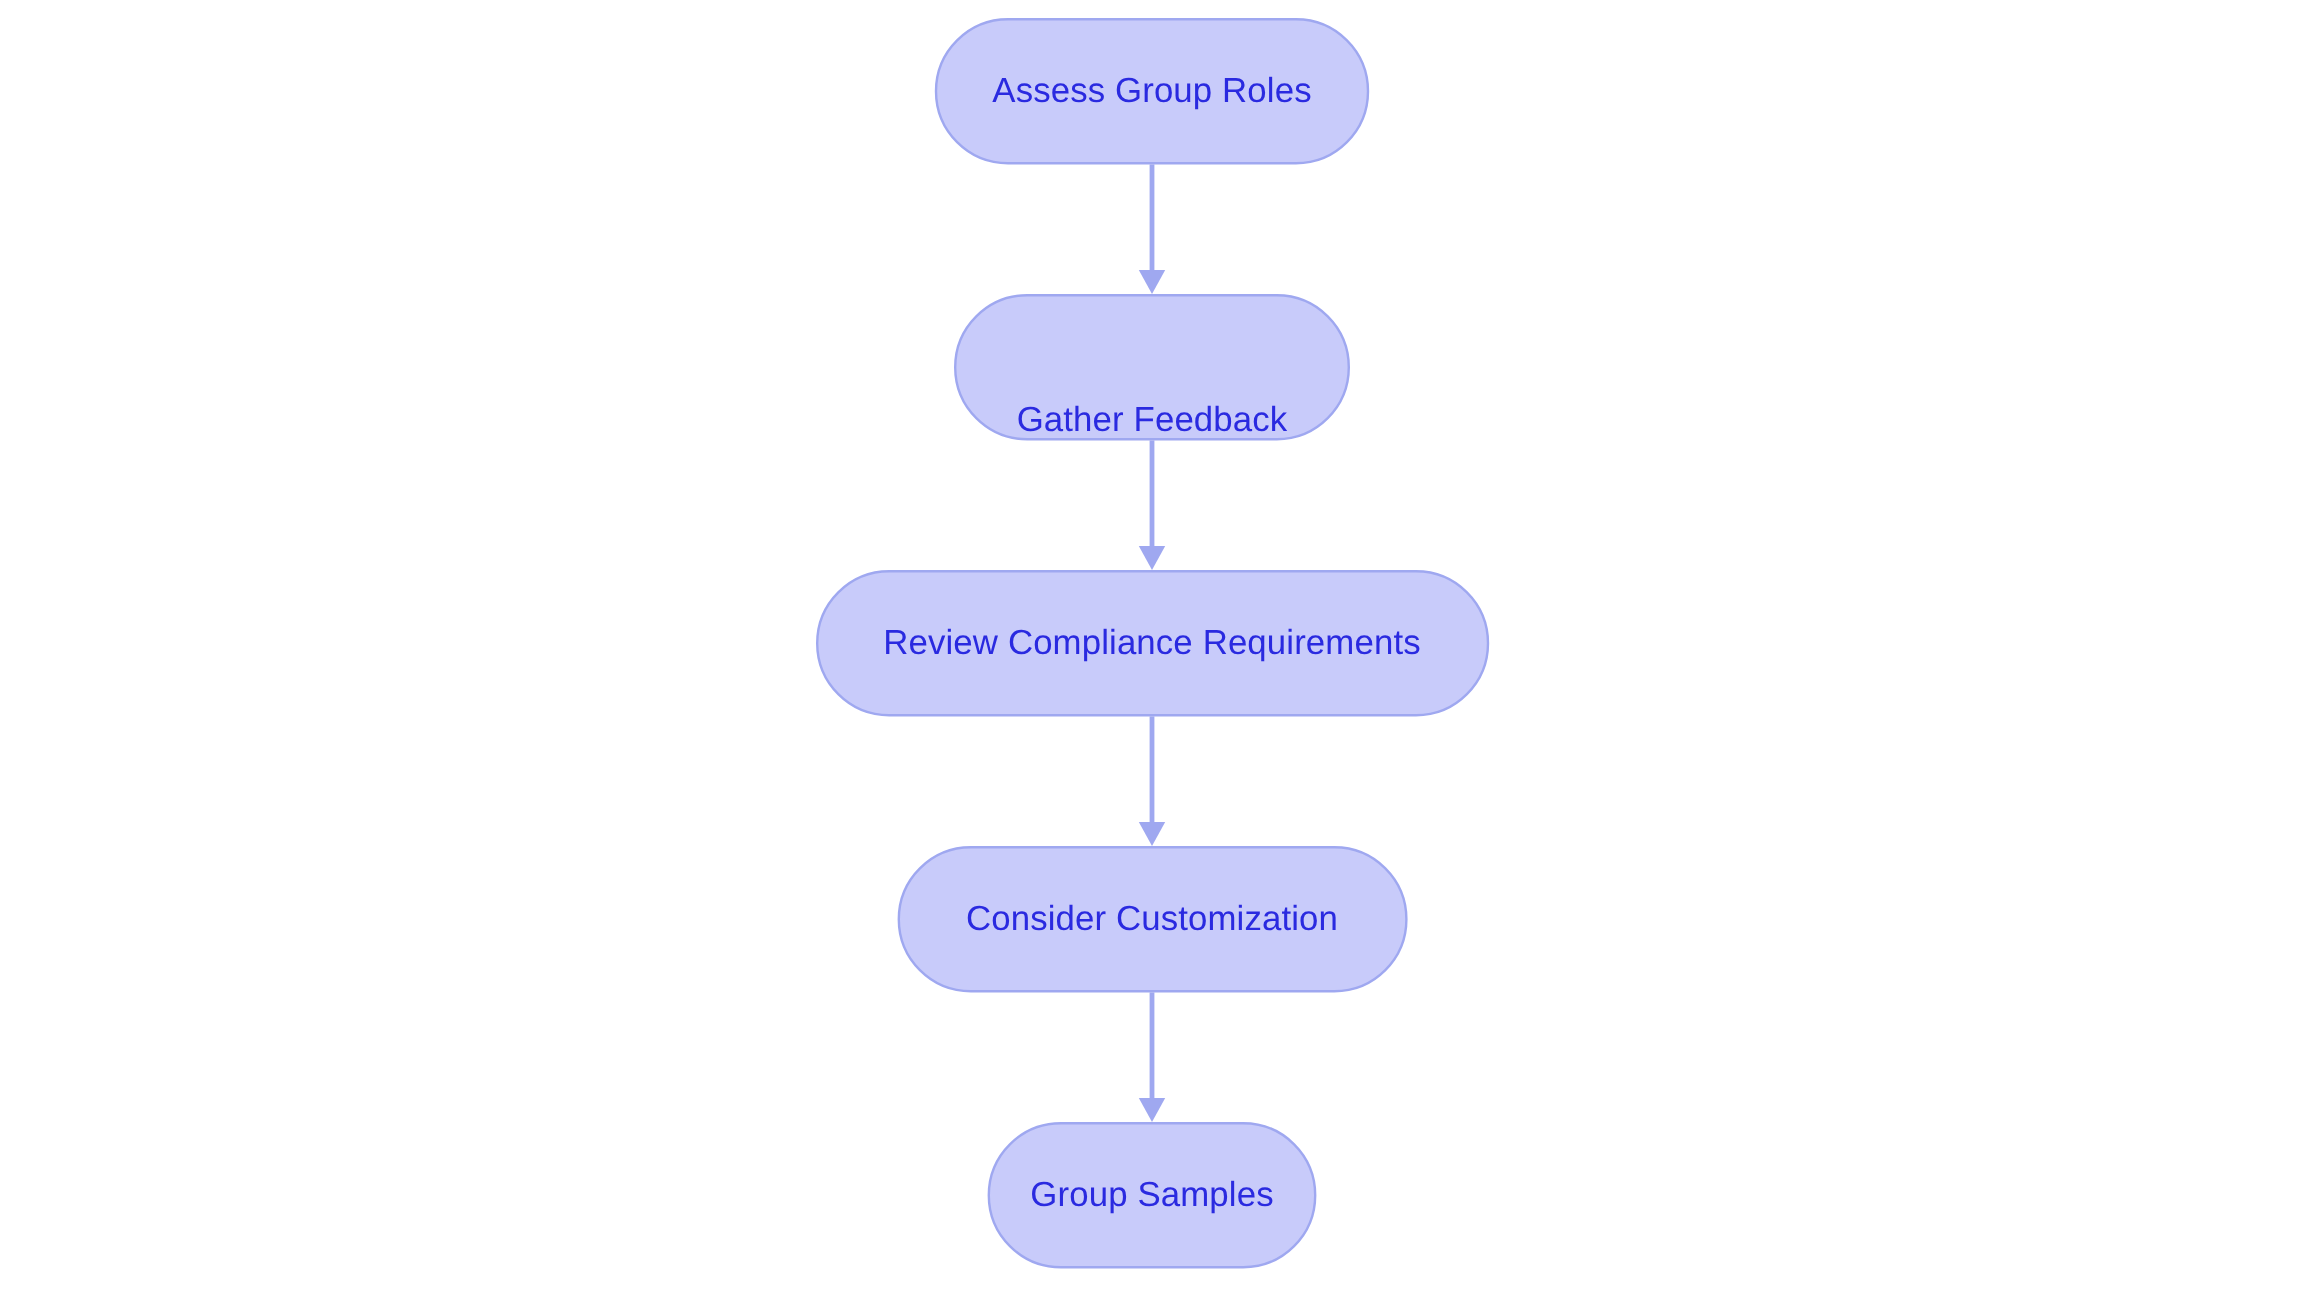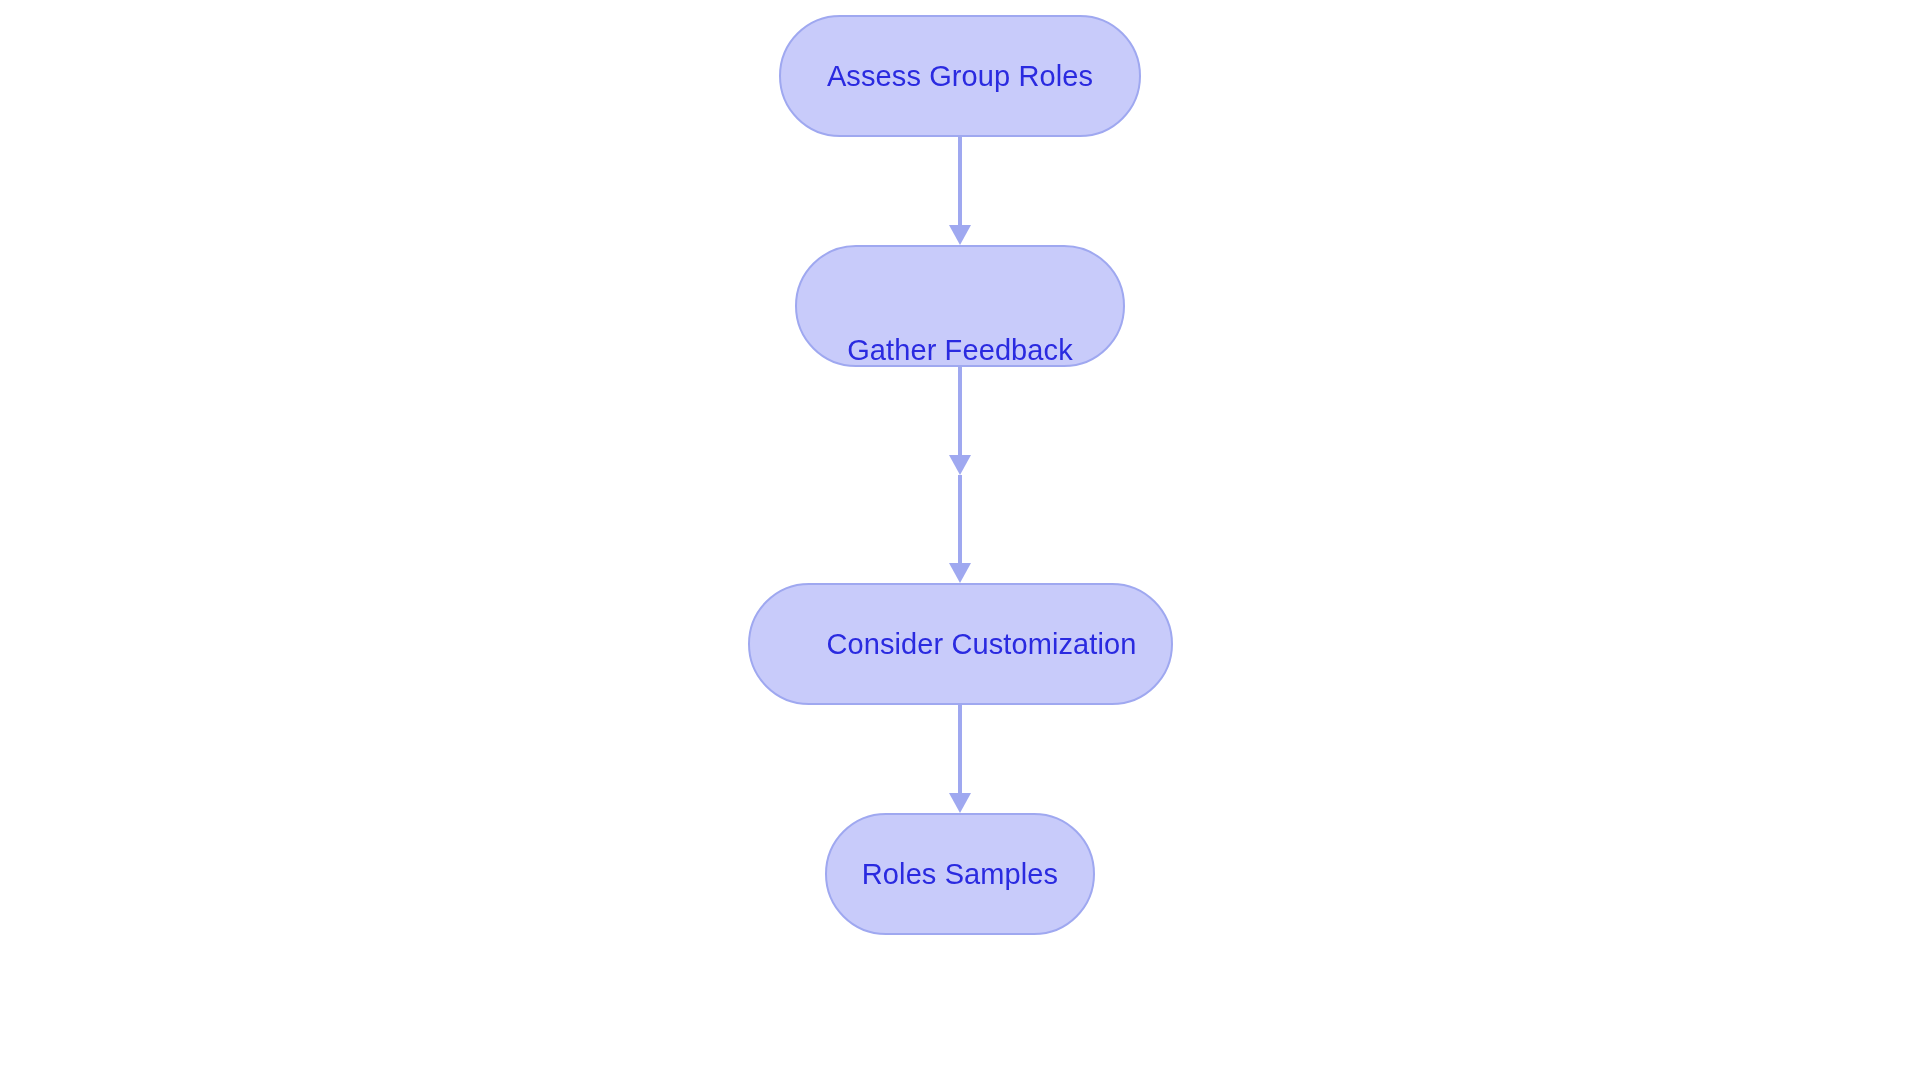--- a/index.html
+++ b/index.html
@@ -82,21 +82,21 @@
     border-right: 11px solid transparent;
     border-top: 20px solid #9fa8f0;
   }
 
   .spacer-top { height: 15px; flex: none; }
 
   
   .n0 { min-width: 362px; }
   .n1 { min-width: 330px; align-items: flex-end; }
   .n2 { min-width: 561px; }
-  .n3 { min-width: 425px; justify-content: flex-end; }
+  .n3 { min-width: 425px; }
   .n4 { min-width: 270px; }
 </style>
 </head>
 <body>
 
 <div id="flowchart-canvas">
   <div class="flow-column">
 
     <div class="spacer-top"></div>
 
@@ -111,33 +111,36 @@
 
     <div class="node n1">
       <span class="node-label">Gather Feedback</span>
     </div>
 
     <div class="connector">
       <div class="stem"></div>
       <div class="head"></div>
     </div>
 
+    <div class="node n2">
+      <span class="node-label">Review Compliance Requirements</span>
+    </div>
 
     <div class="connector">
       <div class="stem"></div>
       <div class="head"></div>
     </div>
 
     <div class="node n3">
       <span class="node-label">Consider Customization</span>
     </div>
 
     <div class="connector">
       <div class="stem"></div>
       <div class="head"></div>
     </div>
 
     <div class="node n4">
-      <span class="node-label">Roles Samples</span>
+      <span class="node-label">Group Samples</span>
     </div>
 
   </div>
 </div>
 
 </body></html>

